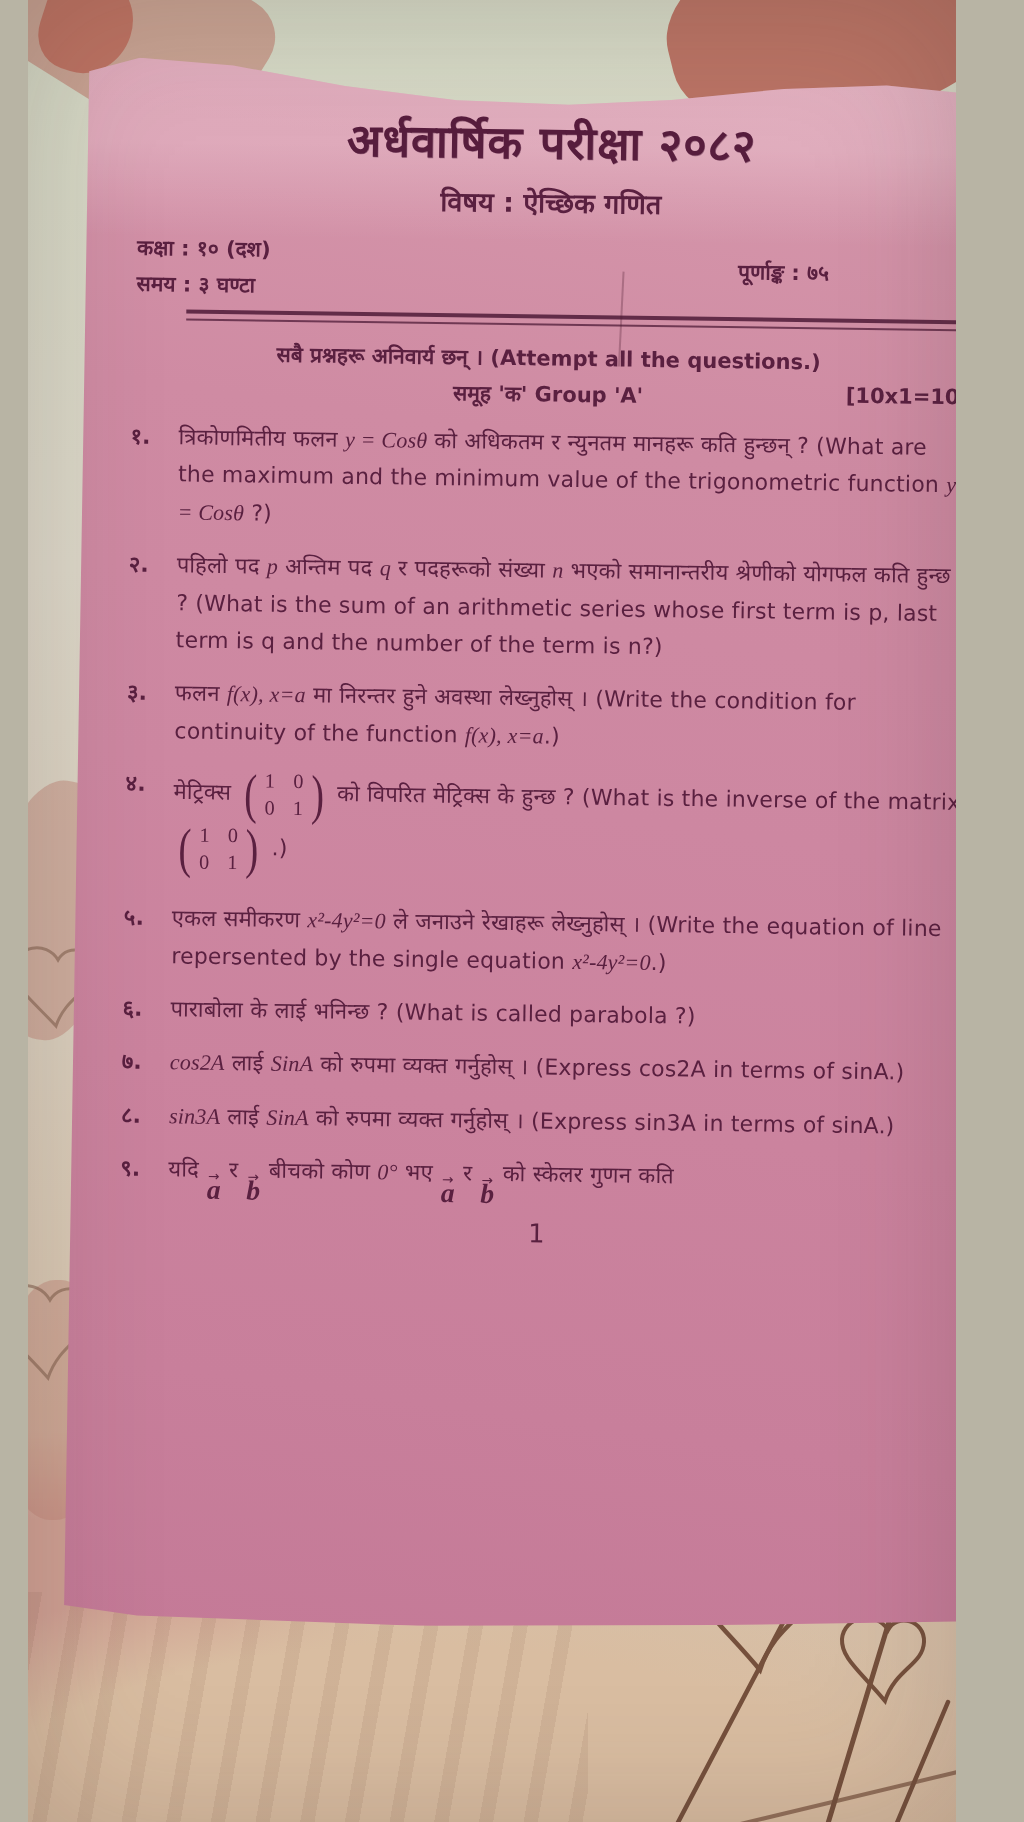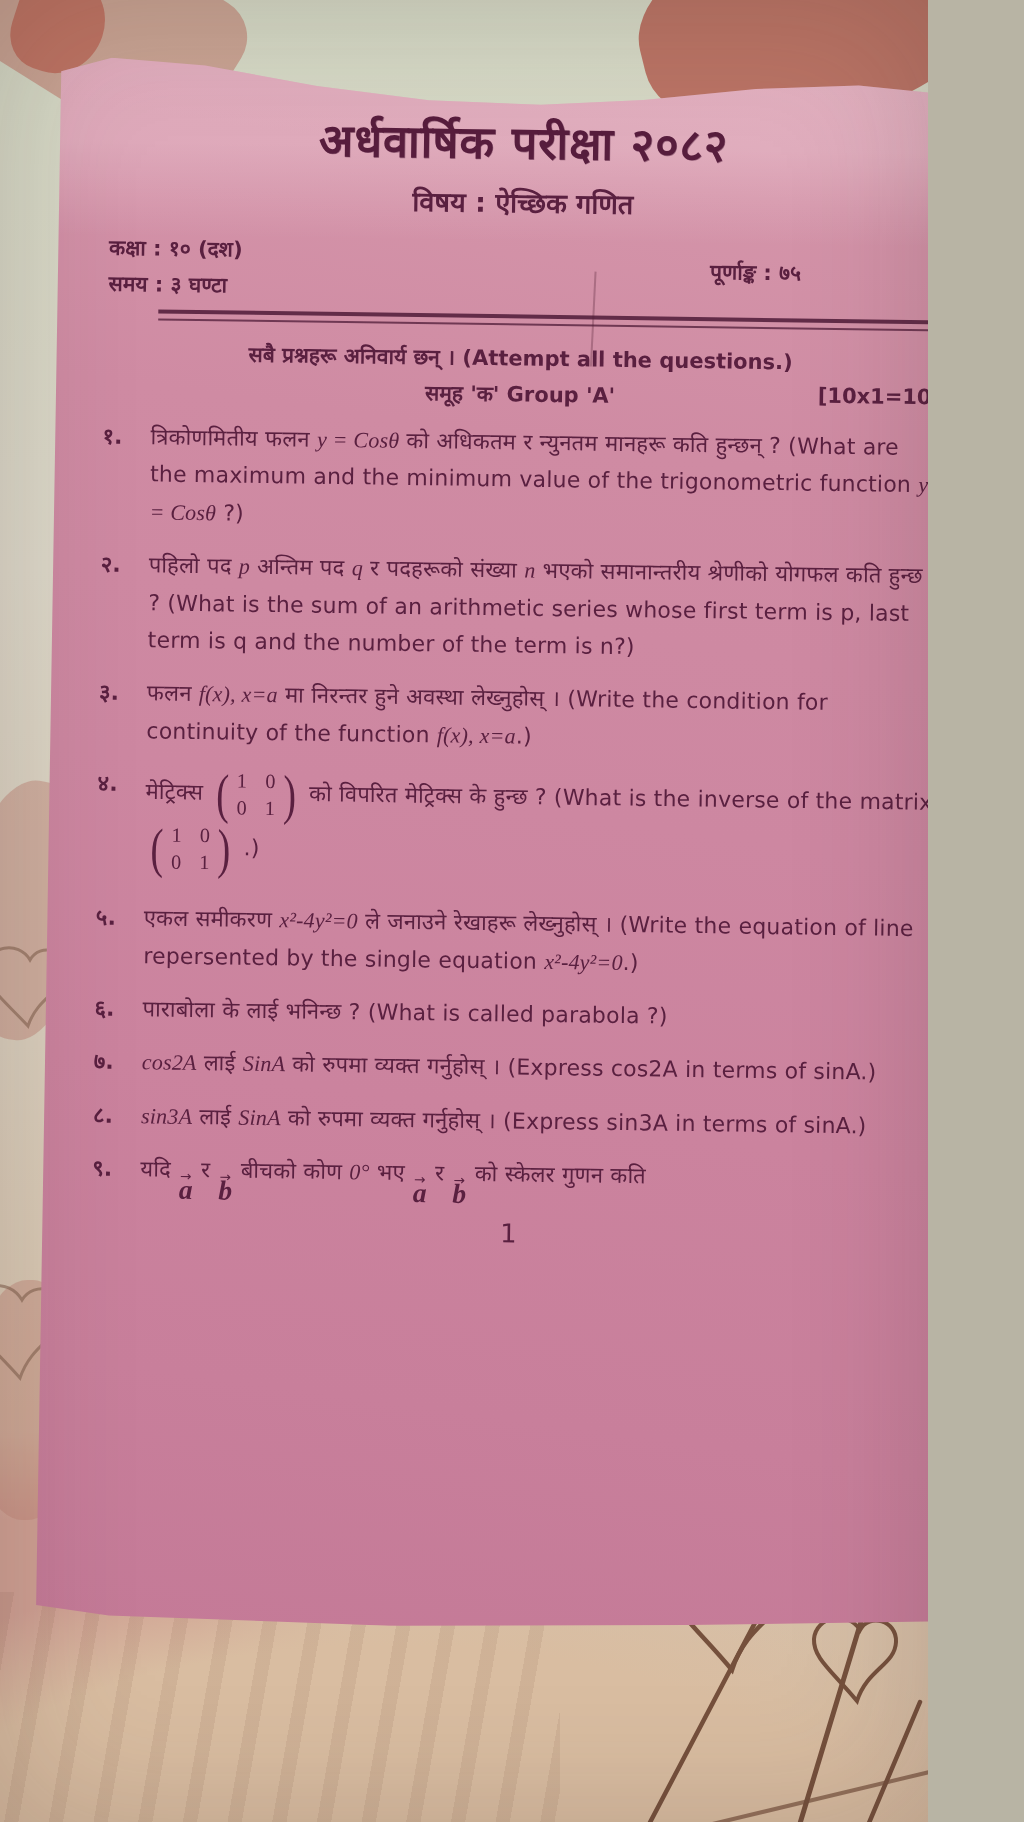--- a/index.html
+++ b/index.html
@@ -4,20 +4,21 @@
 <style>
   html,body{margin:0;padding:0;background:#b8b4a4;}
   .scene{
     position:relative;width:928px;height:1822px;overflow:hidden;
     font-family:"DejaVu Sans","Liberation Sans",sans-serif;
     background:
       radial-gradient(160px 300px at 100% 24%, rgba(205,150,140,.55) 0 55%, transparent 72%),
       radial-gradient(900px 420px at 42% 103%, #d9bda1 0 55%, transparent 75%),
       radial-gradient(500px 300px at 0% 90%, #cfa093 0 40%, transparent 70%),
       linear-gradient(175deg,#d2d7c3 0%,#ddd8c9 30%,#dacfbd 55%,#d8c3ab 78%,#d5bba2 100%);
+    margin-left: 28px;
   }
   
   .blob-tl{position:absolute;left:14px;top:-26px;width:90px;height:100px;background:#b96353;border-radius:46% 54% 58% 42%;transform:rotate(18deg);opacity:.75;}
   .stripe-tl{position:absolute;left:-60px;top:-68px;width:300px;height:170px;background:#bb6e5f;border-radius:40px;transform:rotate(32deg);opacity:.5;}
   .blob-tr{position:absolute;right:-70px;top:-80px;width:360px;height:200px;background:#b25a4c;border-radius:46% 54% 52% 48%;transform:rotate(-14deg);opacity:.8;}
   .left-blob1{position:absolute;left:-36px;top:780px;width:120px;height:260px;background:#c28a7c;border-radius:50% 50% 45% 55%;transform:rotate(8deg);opacity:.5;}
   .left-blob2{position:absolute;left:-30px;top:1280px;width:110px;height:240px;background:#c08678;border-radius:55% 45% 50% 50%;opacity:.45;}
   .hearts-left{position:absolute;left:-8px;top:900px;opacity:.55;}
   .bottom-stripes{position:absolute;left:0;bottom:0;width:560px;height:230px;
     background:repeating-linear-gradient(100deg, rgba(120,80,60,.13) 0 14px, transparent 14px 44px);opacity:.8;}

